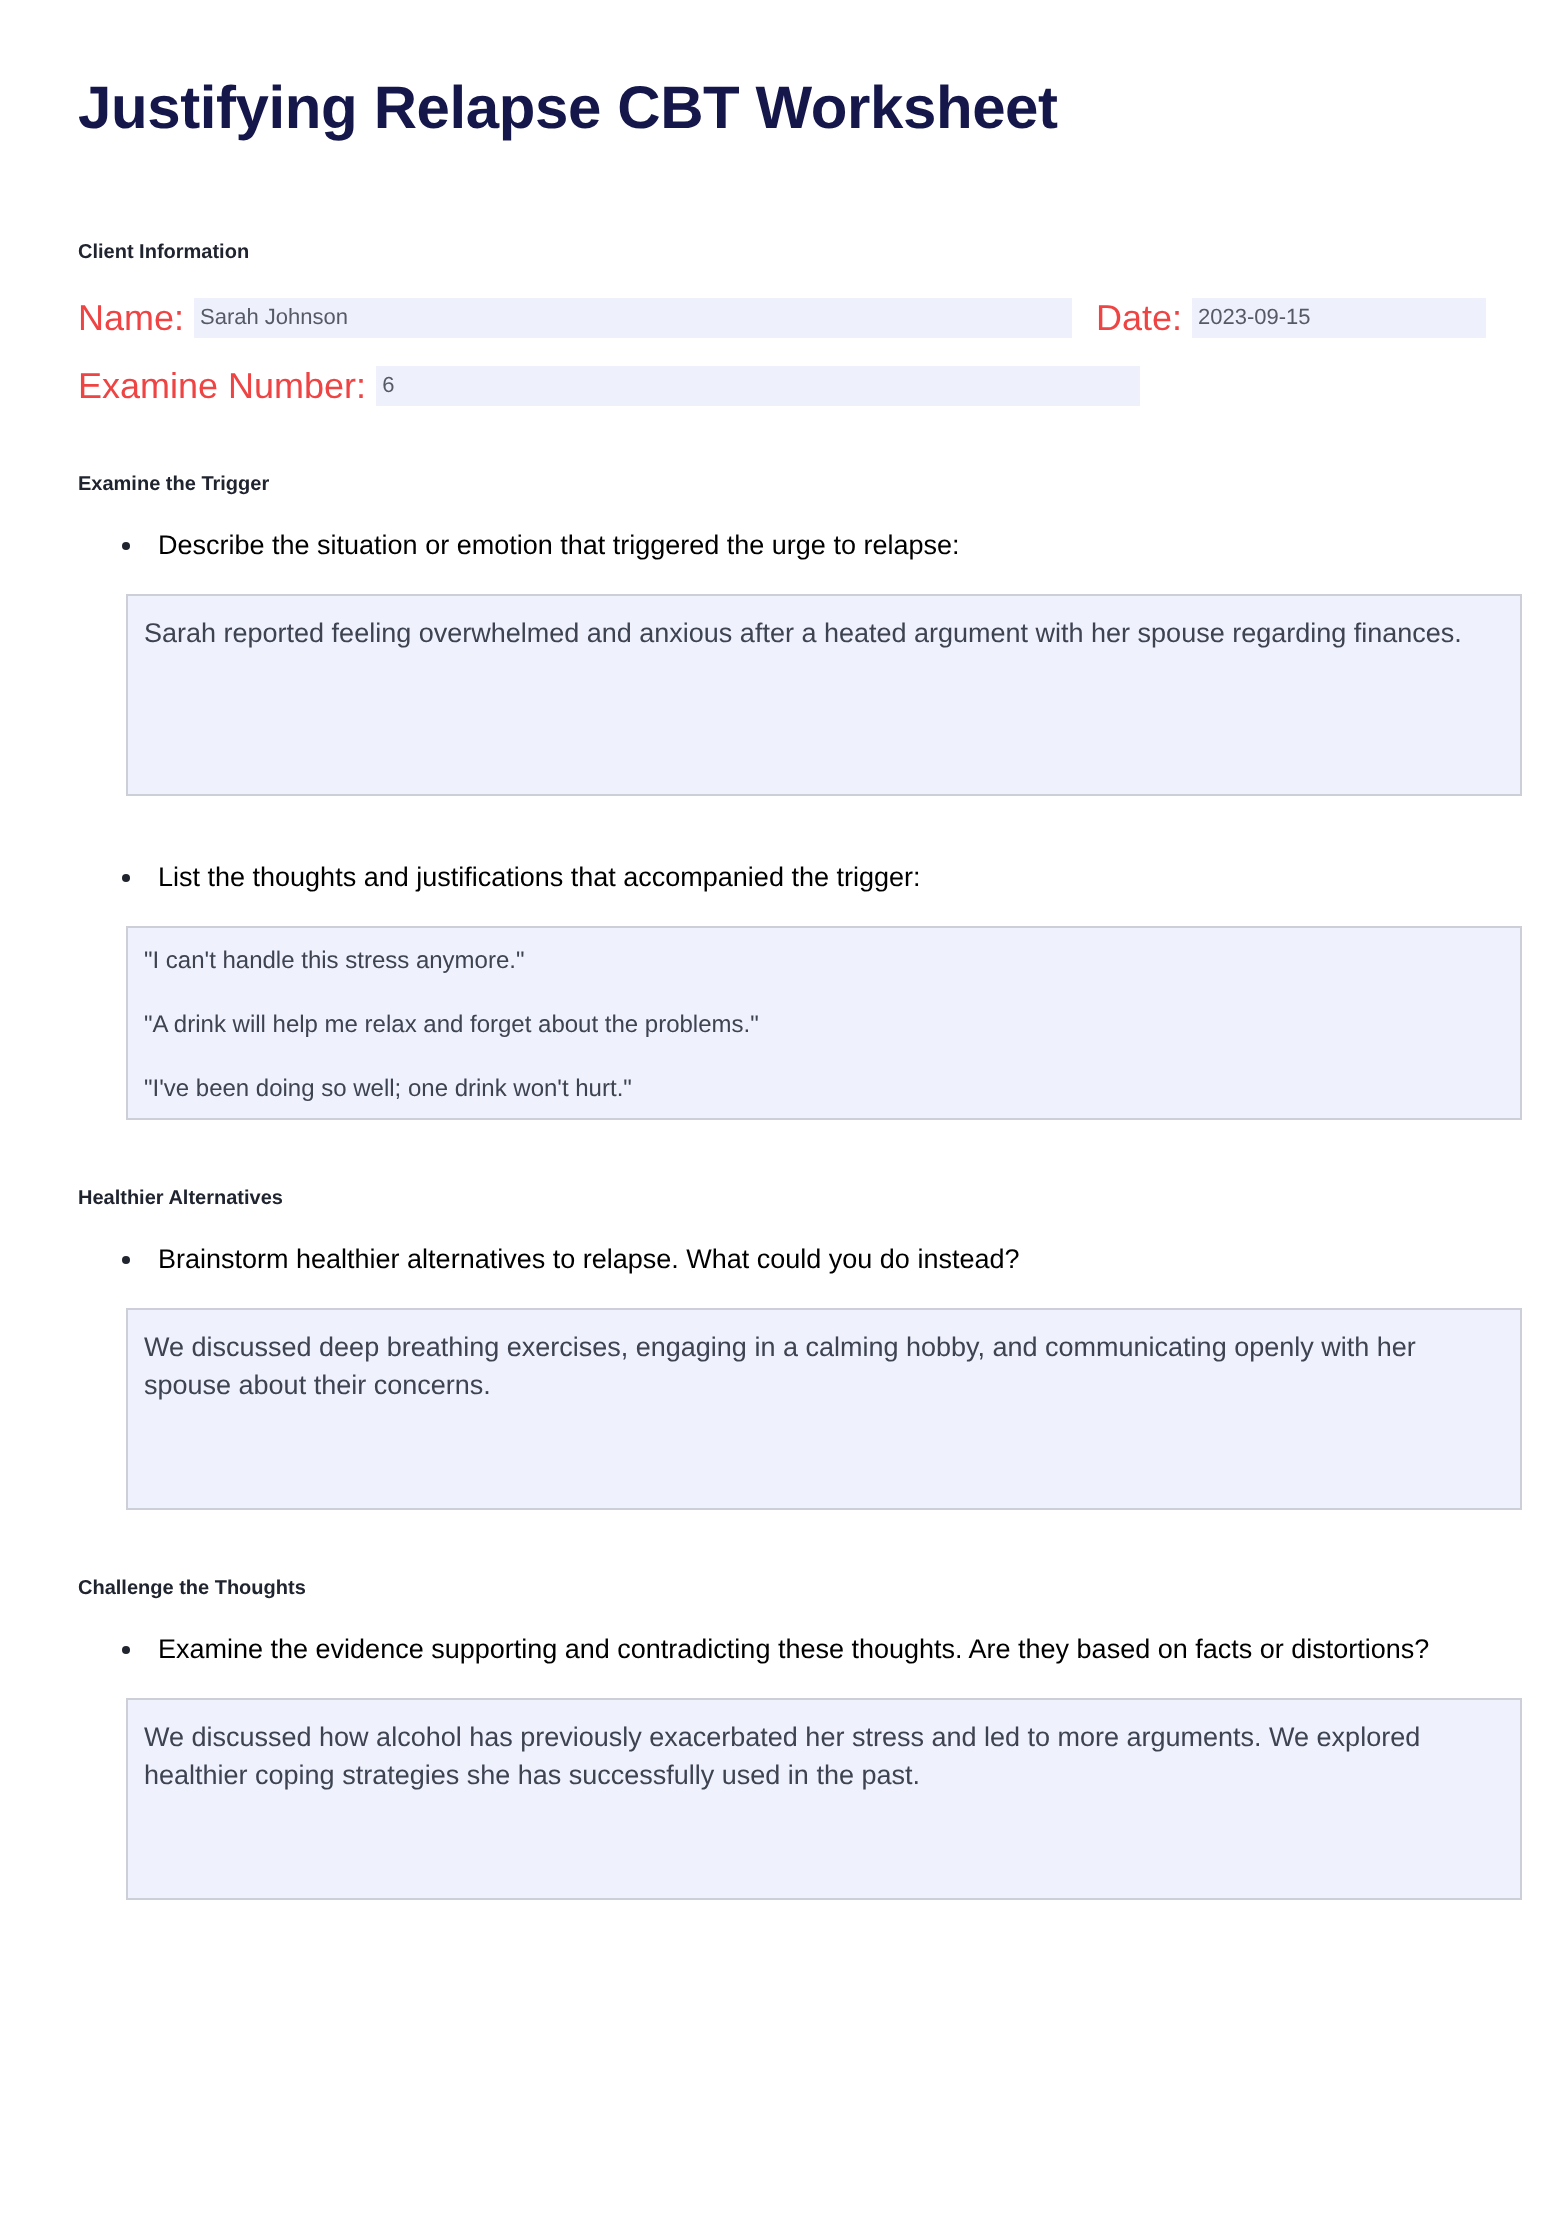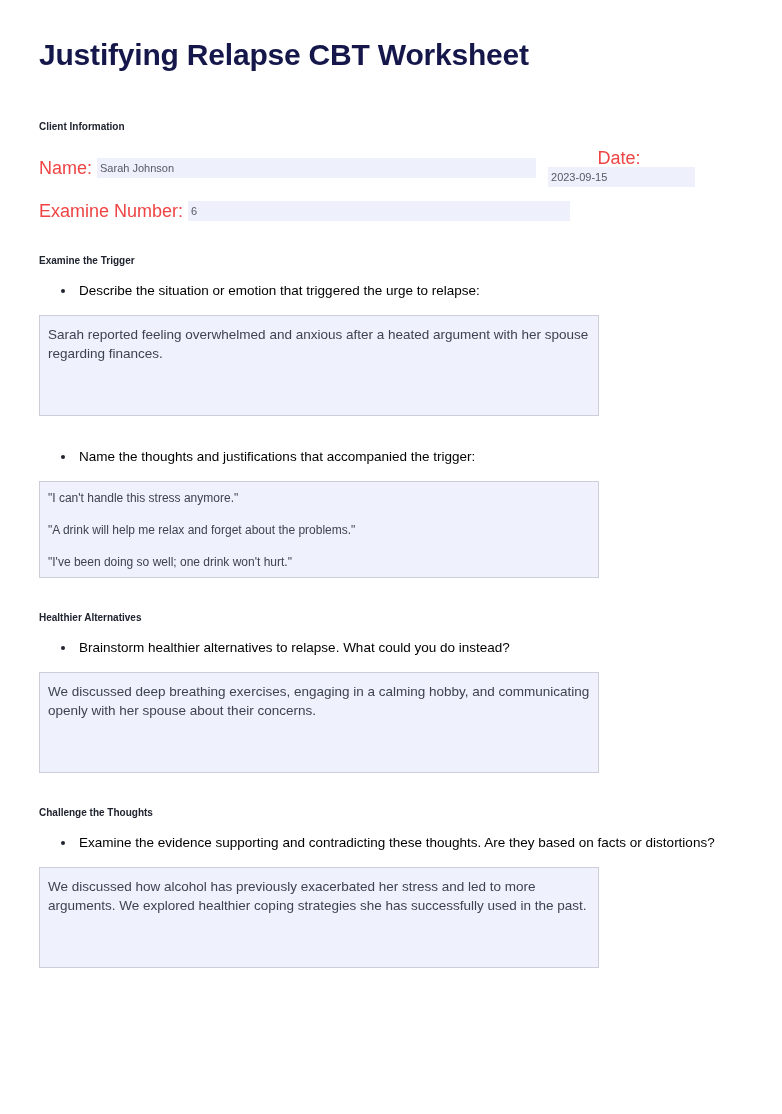--- a/index.html
+++ b/index.html
@@ -70,21 +70,20 @@
     overflow: hidden;
     white-space: nowrap;
   }
   .field-name { width: 436px; }
   .field-date { width: 144px; }
   .field-session { width: 379px; }
   .date-group {
     display: flex;
     align-items: center;
     margin-left: 12px;
-    flex-direction: column;
   }
 
   
   .section { margin-top: 31px; }
   .section-bullets {
     margin: 12px 0 0 0;
     padding: 0 0 0 22px;
     list-style: none;
   }
   .section-bullets li {
@@ -105,26 +104,27 @@
     border-radius: 50%;
     background: #20242f;
   }
 
   
   .answer-box {
     margin-top: 14px;
     background: #eff1fc;
     border: 1px solid #cdcfd8;
     box-sizing: border-box;
-    width: 560px;
+    width: 698px;
     padding: 9px 8px 8px 8px;
     font-size: 13.5px;
     line-height: 19px;
     color: #3e4352;
     overflow: hidden;
+    margin-left: 24px;
   }
   .answer-box.tall { height: 101px; }
   .answer-box.thoughts {
     height: 97px;
     padding-top: 8px;
     font-size: 12px;
     line-height: 16px;
     color: #3e4352;
   }
   .thought-line { margin: 0 0 16px 0; }
@@ -158,21 +158,21 @@
   <div class="section">
     <div class="section-heading">Examine the Trigger</div>
     <ul class="section-bullets">
       <li>Describe the situation or emotion that triggered the urge to relapse:</li>
     </ul>
     <div class="answer-box tall">Sarah reported feeling overwhelmed and anxious after a heated argument with her spouse regarding finances.</div>
   </div>
 
   <div class="section">
     <ul class="section-bullets">
-      <li>Name the thoughts and justifications that accompanied the trigger:</li>
+      <li>List the thoughts and justifications that accompanied the trigger:</li>
     </ul>
     <div class="answer-box thoughts">
       <p class="thought-line">"I can't handle this stress anymore."</p>
       <p class="thought-line">"A drink will help me relax and forget about the problems."</p>
       <p class="thought-line">"I've been doing so well; one drink won't hurt."</p>
     </div>
   </div>
 
   <div class="section">
     <div class="section-heading">Healthier Alternatives</div>

